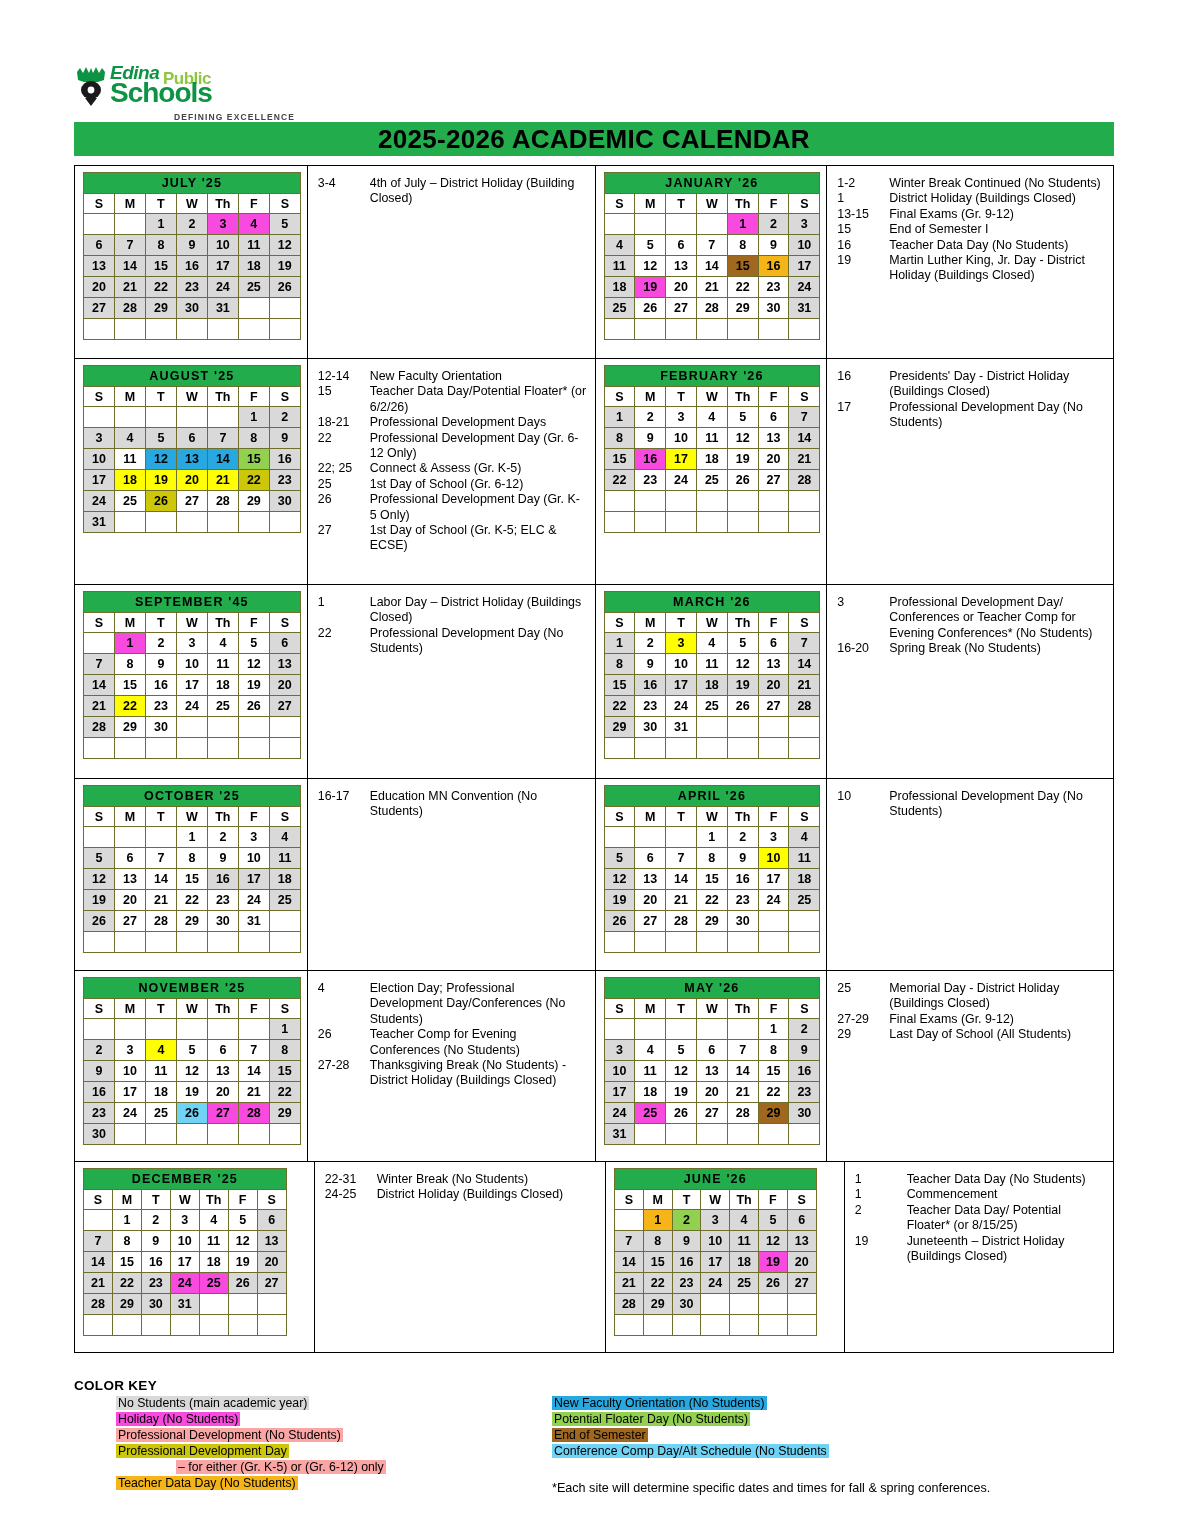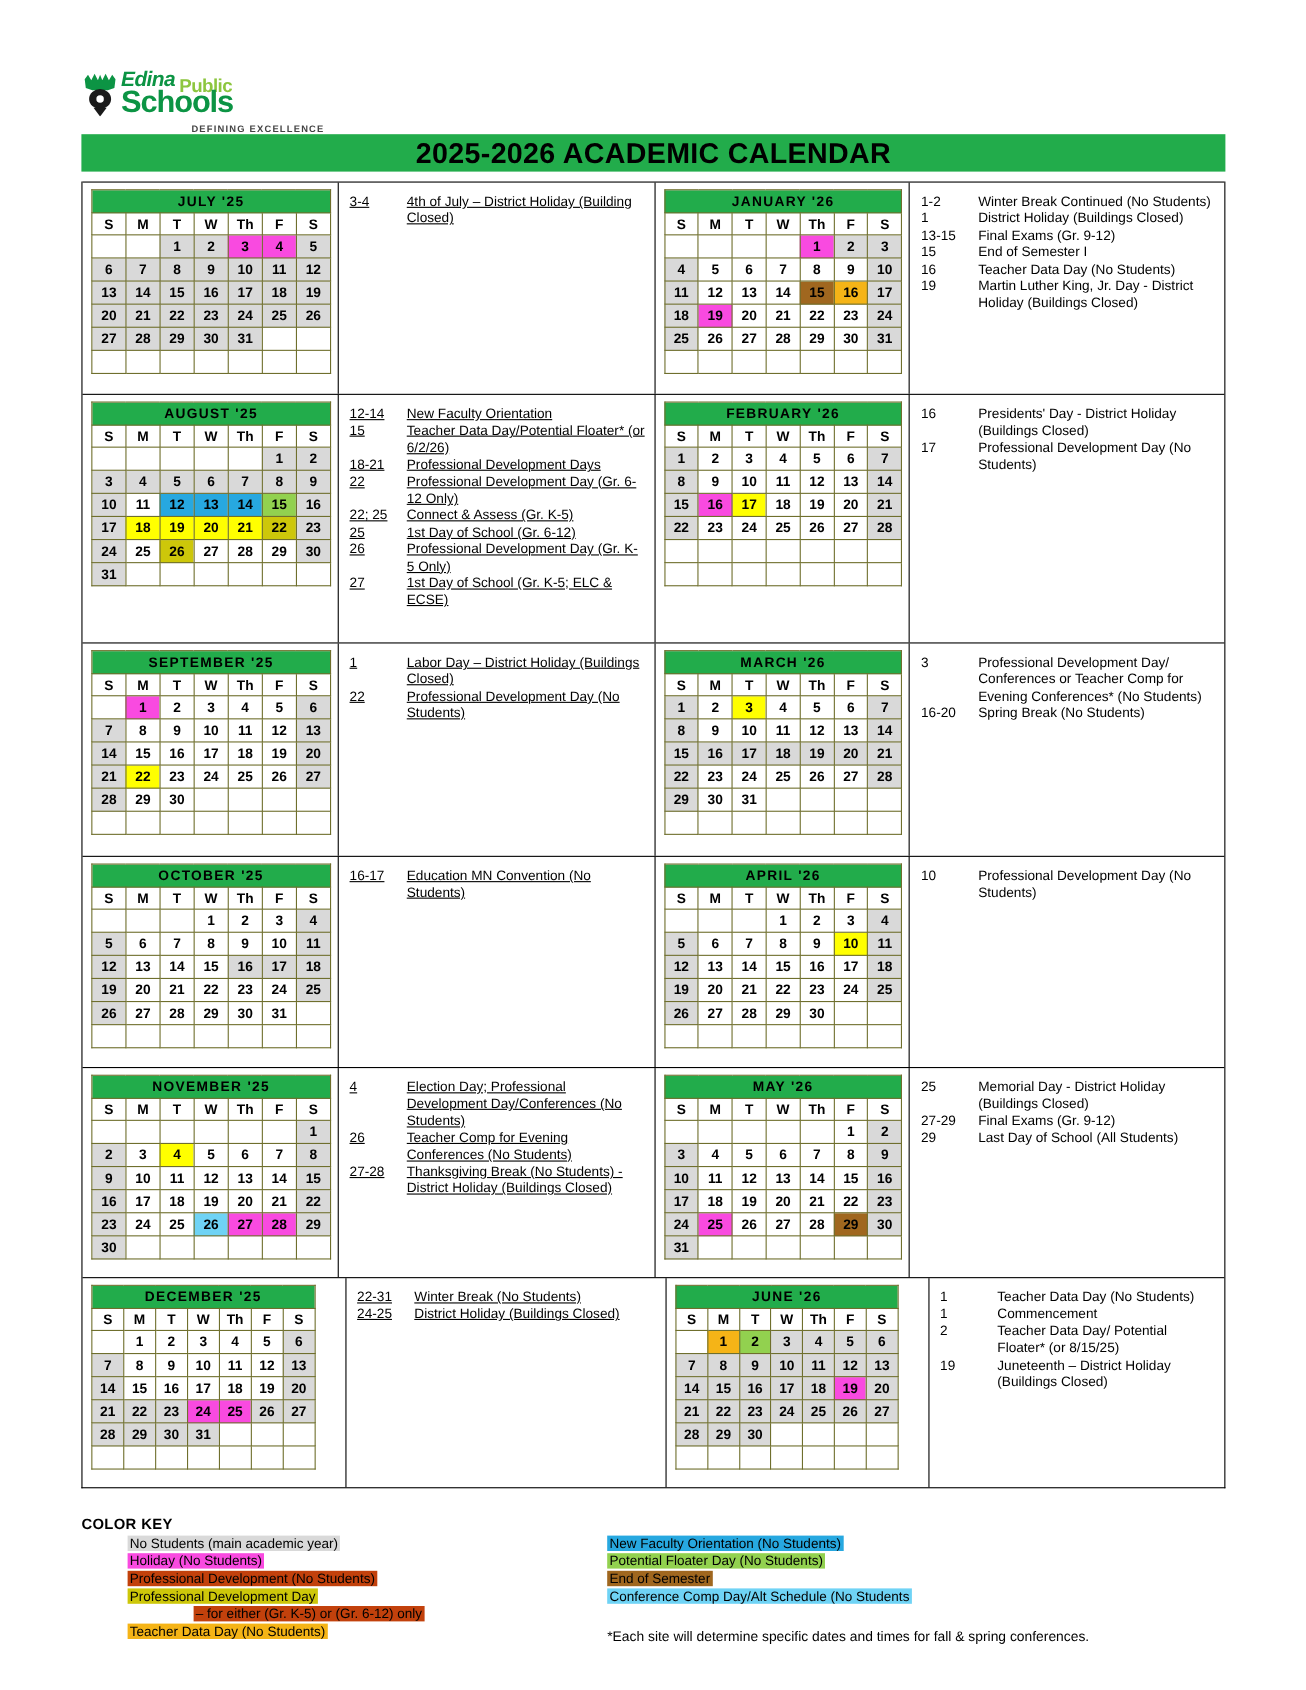--- a/index.html
+++ b/index.html
@@ -31,21 +31,21 @@
   
   .grid{
     position:absolute;left:74px;top:165px;width:1040px;
     border:1.5px solid #000;
     border-top:none;
     box-sizing:border-box;
   }
   .row{display:flex;border-top:1.5px solid #000;}
   .row:first-child{border-top:1.5px solid #000;}
   .cell-cal{width:232px;box-sizing:border-box;padding:6px 6px 6px 8px;}
-  .cell-evt{width:288px;box-sizing:border-box;padding:10px 8px 6px 10px;border-left:1.5px solid #000;text-decoration:underline;}
+  .cell-evt{width:288px;box-sizing:border-box;padding:10px 8px 6px 10px;border-left:1.5px solid #000;}
   .cell-cal2{width:232px;box-sizing:border-box;padding:6px 6px 6px 8px;border-left:1.5px solid #000;}
   .cell-evt2{width:287px;box-sizing:border-box;padding:10px 8px 6px 10px;border-left:1.5px solid #000;}
 
   
   table.cal{border-collapse:collapse;width:100%;table-layout:fixed;}
   table.cal td,table.cal th{
     border:1px solid #6f6f2d;
     height:20px;text-align:center;vertical-align:middle;
     font-size:12.5px;font-weight:bold;color:#000;
     padding:0;
@@ -76,21 +76,21 @@
   
   .key{position:absolute;left:74px;top:1378px;width:1040px;}
   .key-title{font-size:13.5px;font-weight:bold;letter-spacing:.3px;margin-bottom:2px;}
   .key-cols{display:flex;}
   .key-left{width:470px;padding-left:42px;box-sizing:border-box;}
   .key-right{width:560px;padding-left:8px;box-sizing:border-box;}
   .key-row{font-size:12.3px;line-height:16px;margin:0;white-space:nowrap;}
   .key-row span.sw{padding:0 2px;}
   .k-gray{background:#d9d9d9;}
   .k-magenta{background:#f94ae0;}
-  .k-yellow{background:#c2410c;}
+  .k-yellow{background:#fca5a5;}
   .k-olive{background:#cdc70a;}
   .k-orange{background:#f5b417;}
   .k-cyan{background:#27a8e0;text-align:center;}
   .k-ltgreen{background:#92d14f;}
   .k-ltcyan{background:#6fd3f5;}
   .k-brown{background:#a0671f;}
   .key-indent{display:inline-block;width:60px;}
   .key-note{font-size:12.6px;margin-top:22px;}
 </style>
 </head>
@@ -491,21 +491,21 @@
               <div class="tx">Professional Development Day (No Students)</div>
             </div>
           </div>
         </div>
       </div>
       <div class="row" style="min-height: 193px;">
         <div class="cell-cal">
           <table class="cal">
             <tbody>
               <tr>
-                <td class="cal-title" colspan="7">SEPTEMBER '25</td>
+                <td class="cal-title" colspan="7">SEPTEMBER '45</td>
               </tr>
               <tr>
                 <th class="dow">S</th>
                 <th class="dow">M</th>
                 <th class="dow">T</th>
                 <th class="dow">W</th>
                 <th class="dow">Th</th>
                 <th class="dow">F</th>
                 <th class="dow">S</th>
               </tr>

